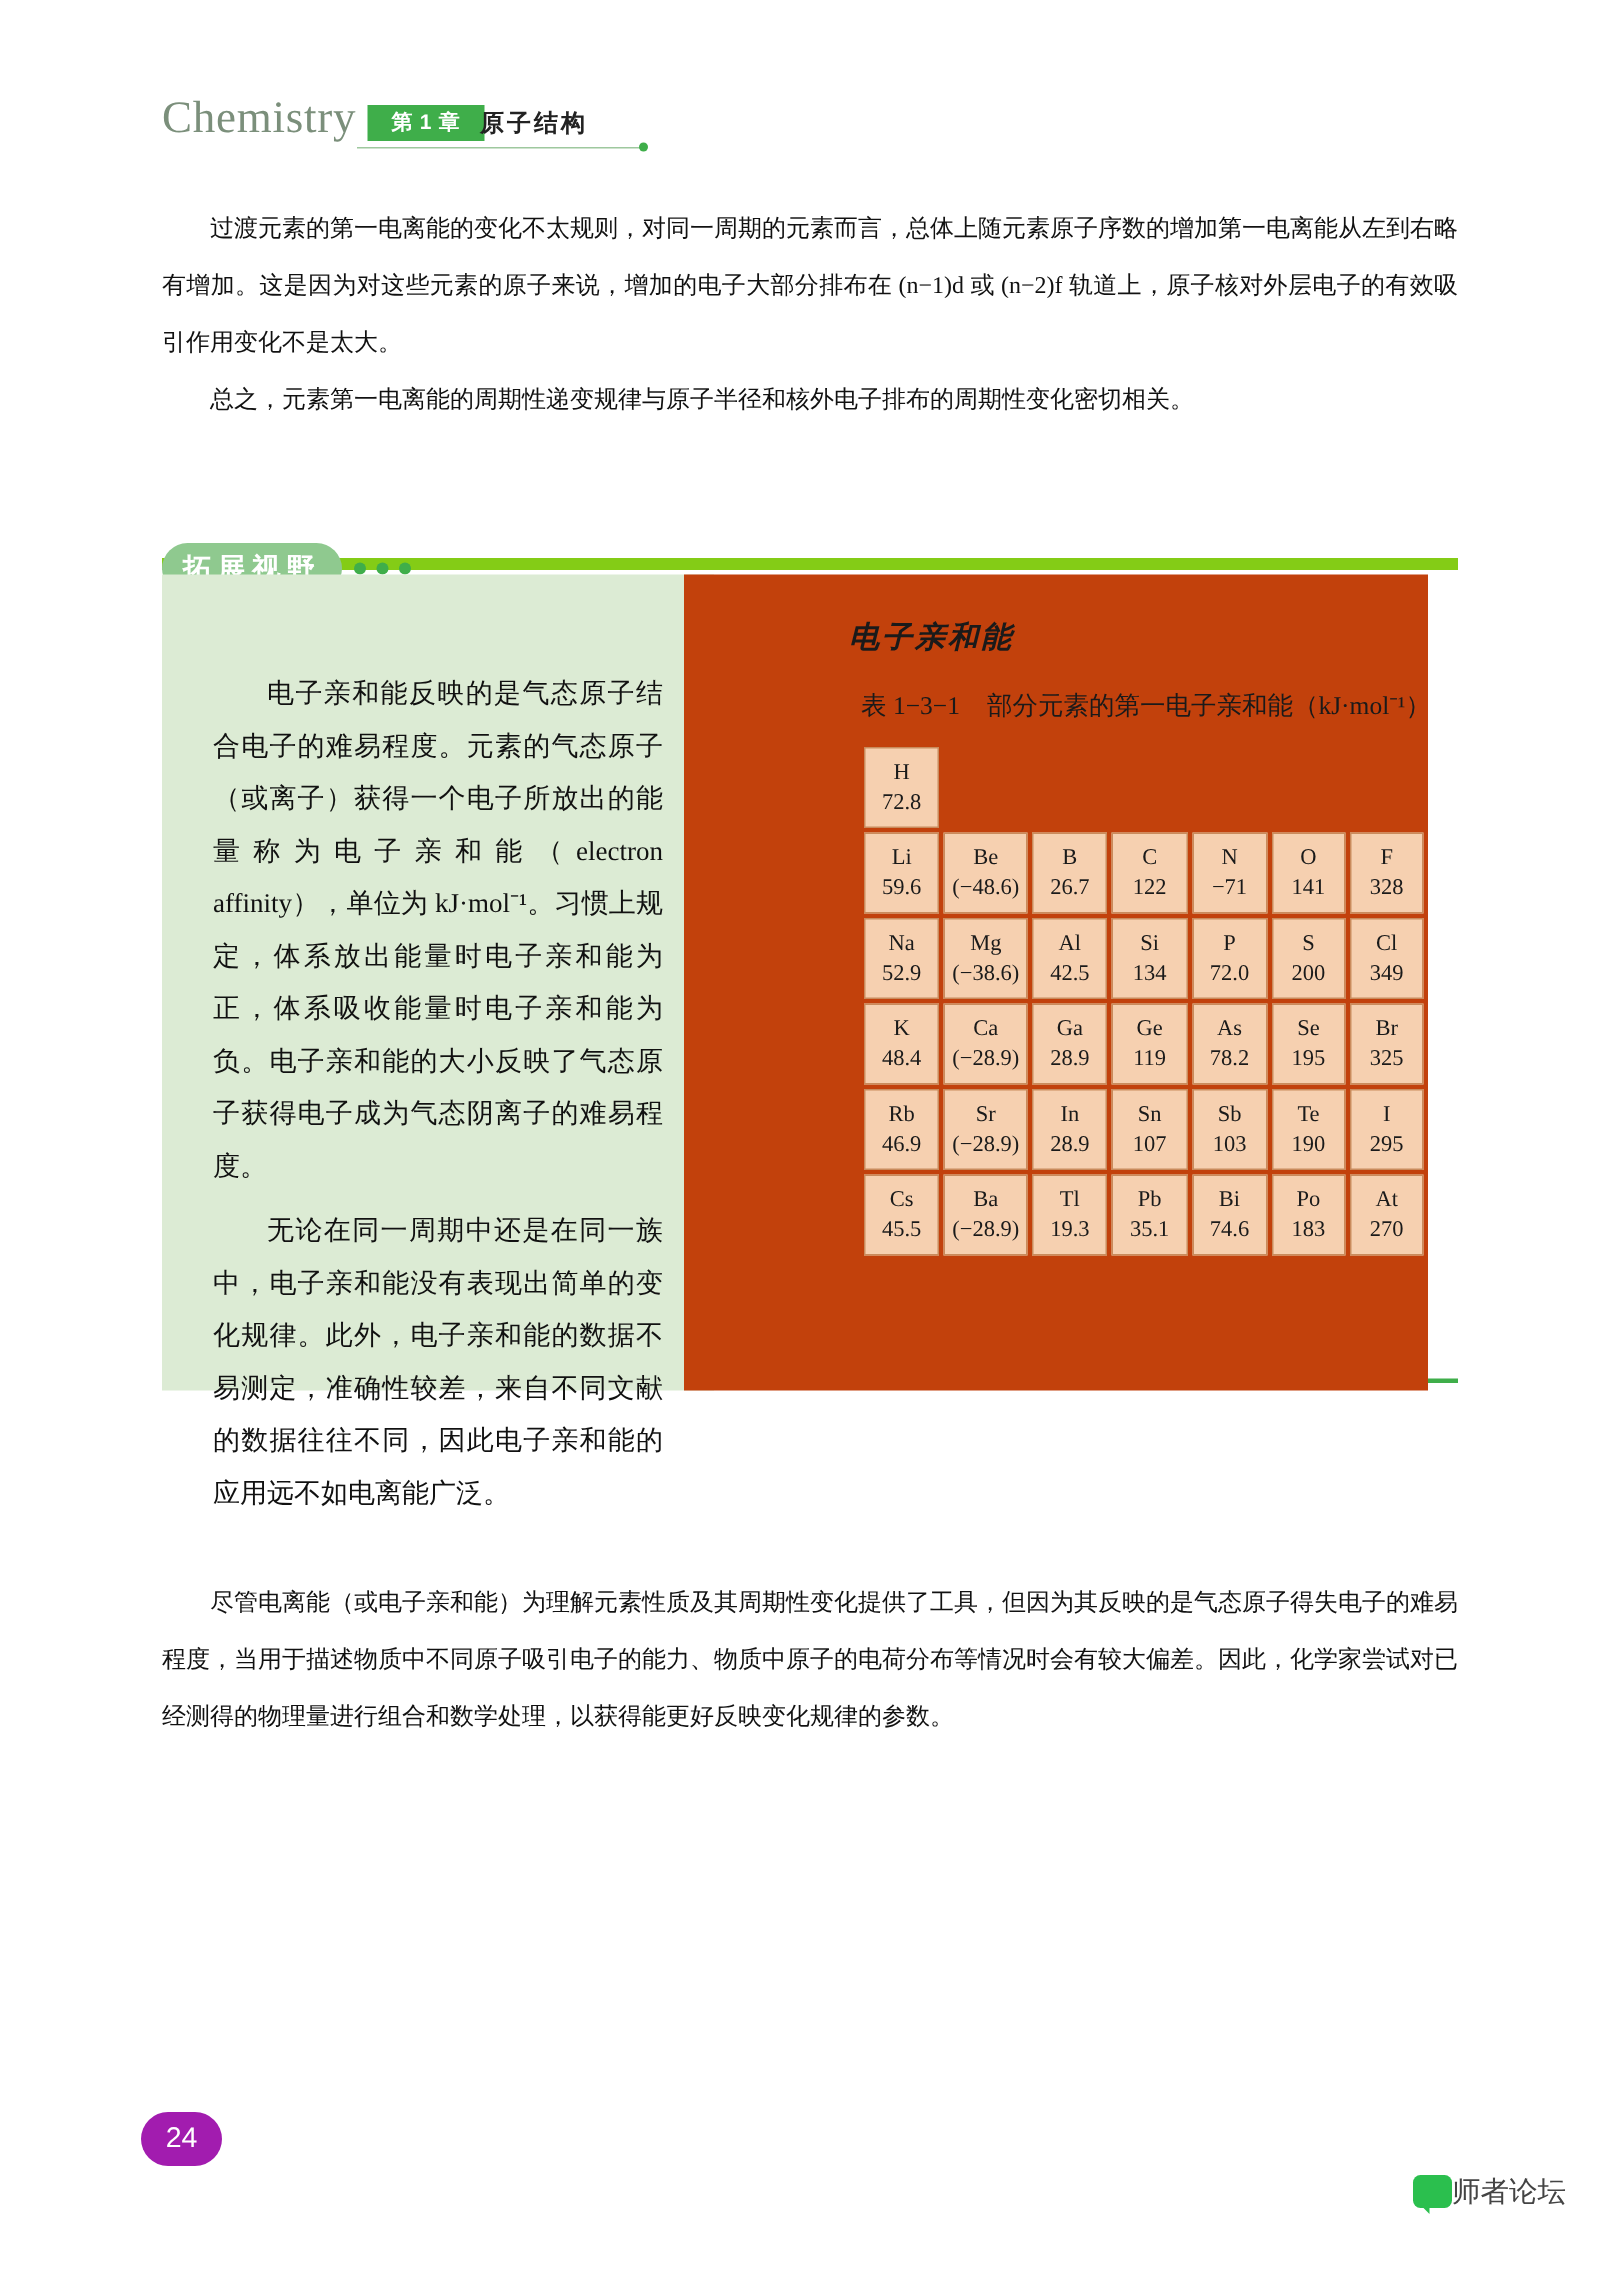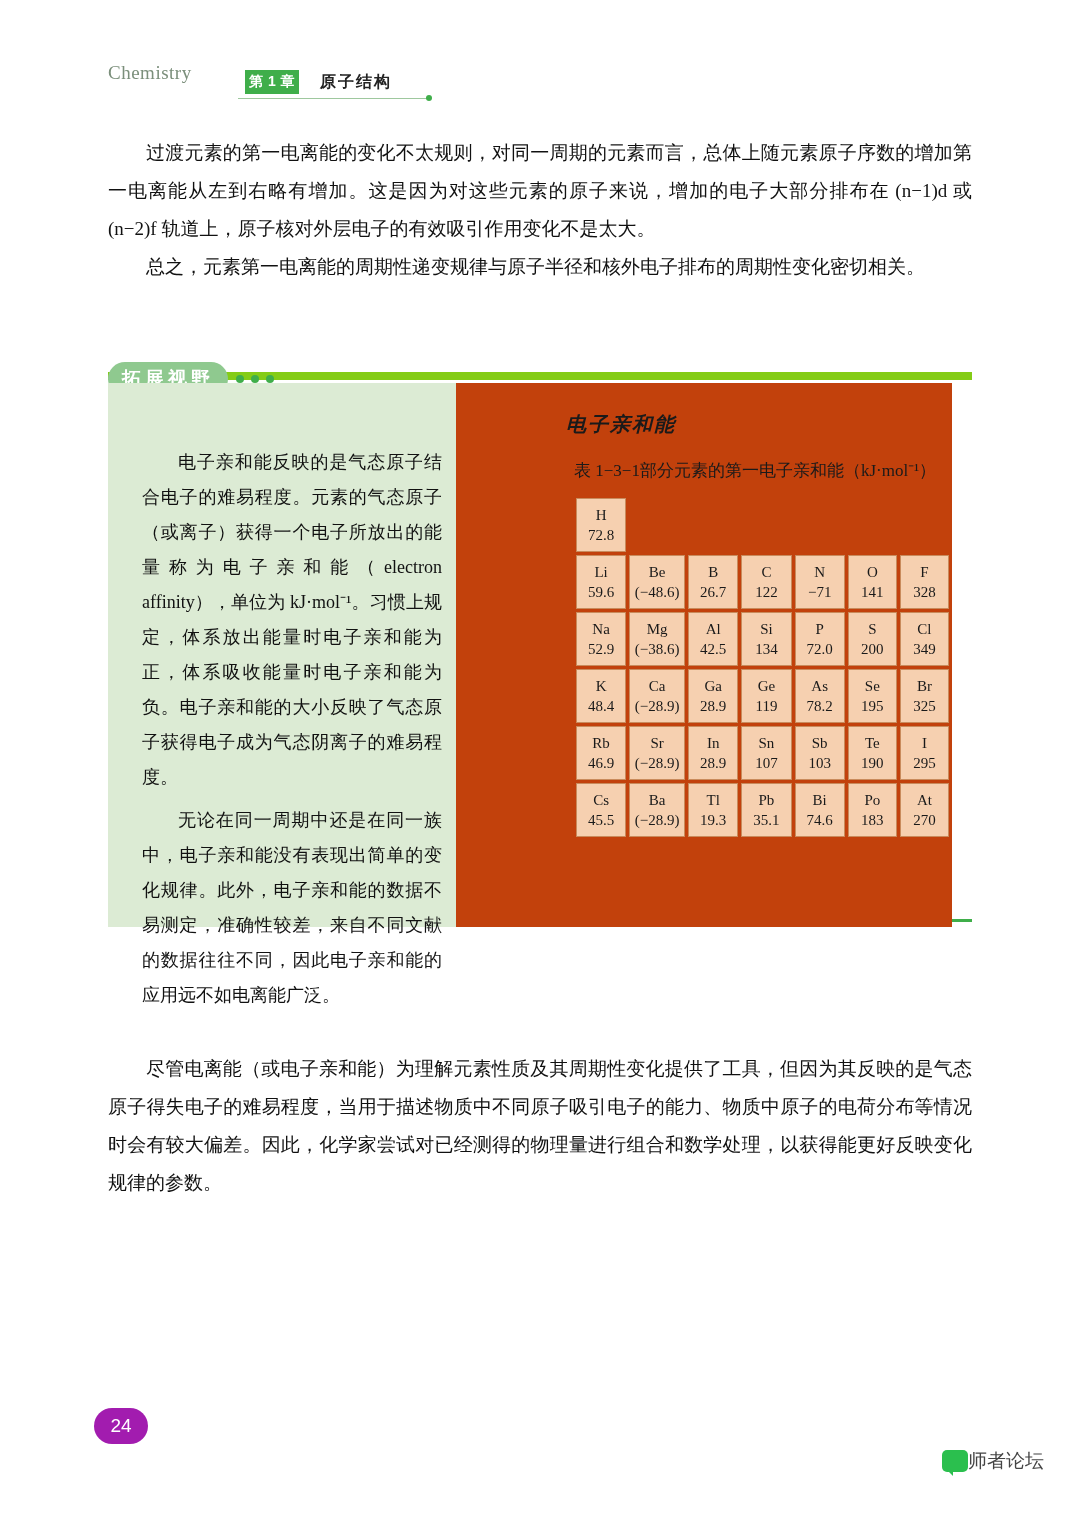--- a/index.html
+++ b/index.html
@@ -28,34 +28,34 @@
     left: 108px;
     top: 62px;
     width: 864px;
     height: 44px;
   }
   .header-chem {
     position: absolute;
     left: 0;
     top: 0;
     font-family: "Liberation Serif", serif;
-    font-size: 19px;
+    font-size: 30px;
     color: #7b8f7b;
     letter-spacing: 0.5px;
   }
   .header-chapter {
     position: absolute;
     left: 137px;
     top: 8px;
     background: #3fae4a;
     color: #ffffff;
     font-family: "Liberation Sans", sans-serif;
     font-size: 14px;
     font-weight: bold;
-    padding: 3px 4px;
+    padding: 3px 16px;
     letter-spacing: 0.5px;
   }
   .header-title {
     position: absolute;
     left: 212px;
     top: 10px;
     font-family: "Liberation Sans", sans-serif;
     font-size: 16px;
     font-weight: bold;
     color: #222;
@@ -77,21 +77,21 @@
     height: 6px;
     border-radius: 50%;
     background: #3fae4a;
   }
 
   
   .body-text {
     position: absolute;
     left: 108px;
     width: 864px;
-    font-size: 19px;
+    font-size: 16px;
     line-height: 38px;
     text-align: justify;
     color: #111;
   }
   .p1 { top: 134px; }
   .p2 { top: 248px; }
   .indent { text-indent: 2em; display: block; }
 
   
   .greenbox {
@@ -173,21 +173,21 @@
     font-style: italic;
     letter-spacing: 2px;
   }
   .gr-caption {
     position: absolute;
     left: 118px;
     top: 75px;
     font-size: 17px;
     white-space: nowrap;
   }
-  .gr-caption .capnum { }
+  .gr-caption .capnum { margin-right: 18px; }
 
   
   .etable {
     position: absolute;
     left: 117px;
     top: 112px;
     border-collapse: separate;
     border-spacing: 3px;
   }
   .etable td {

